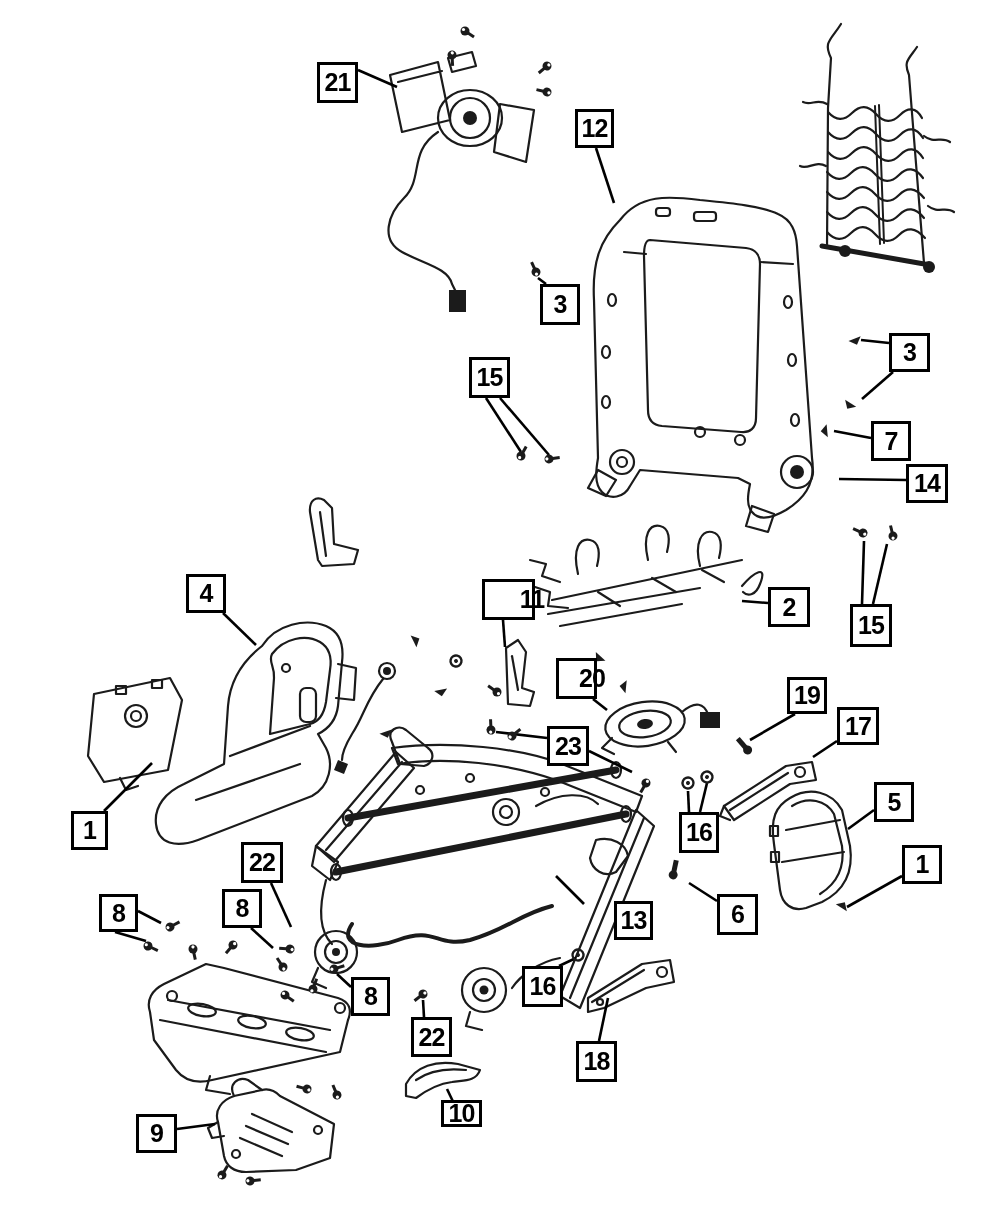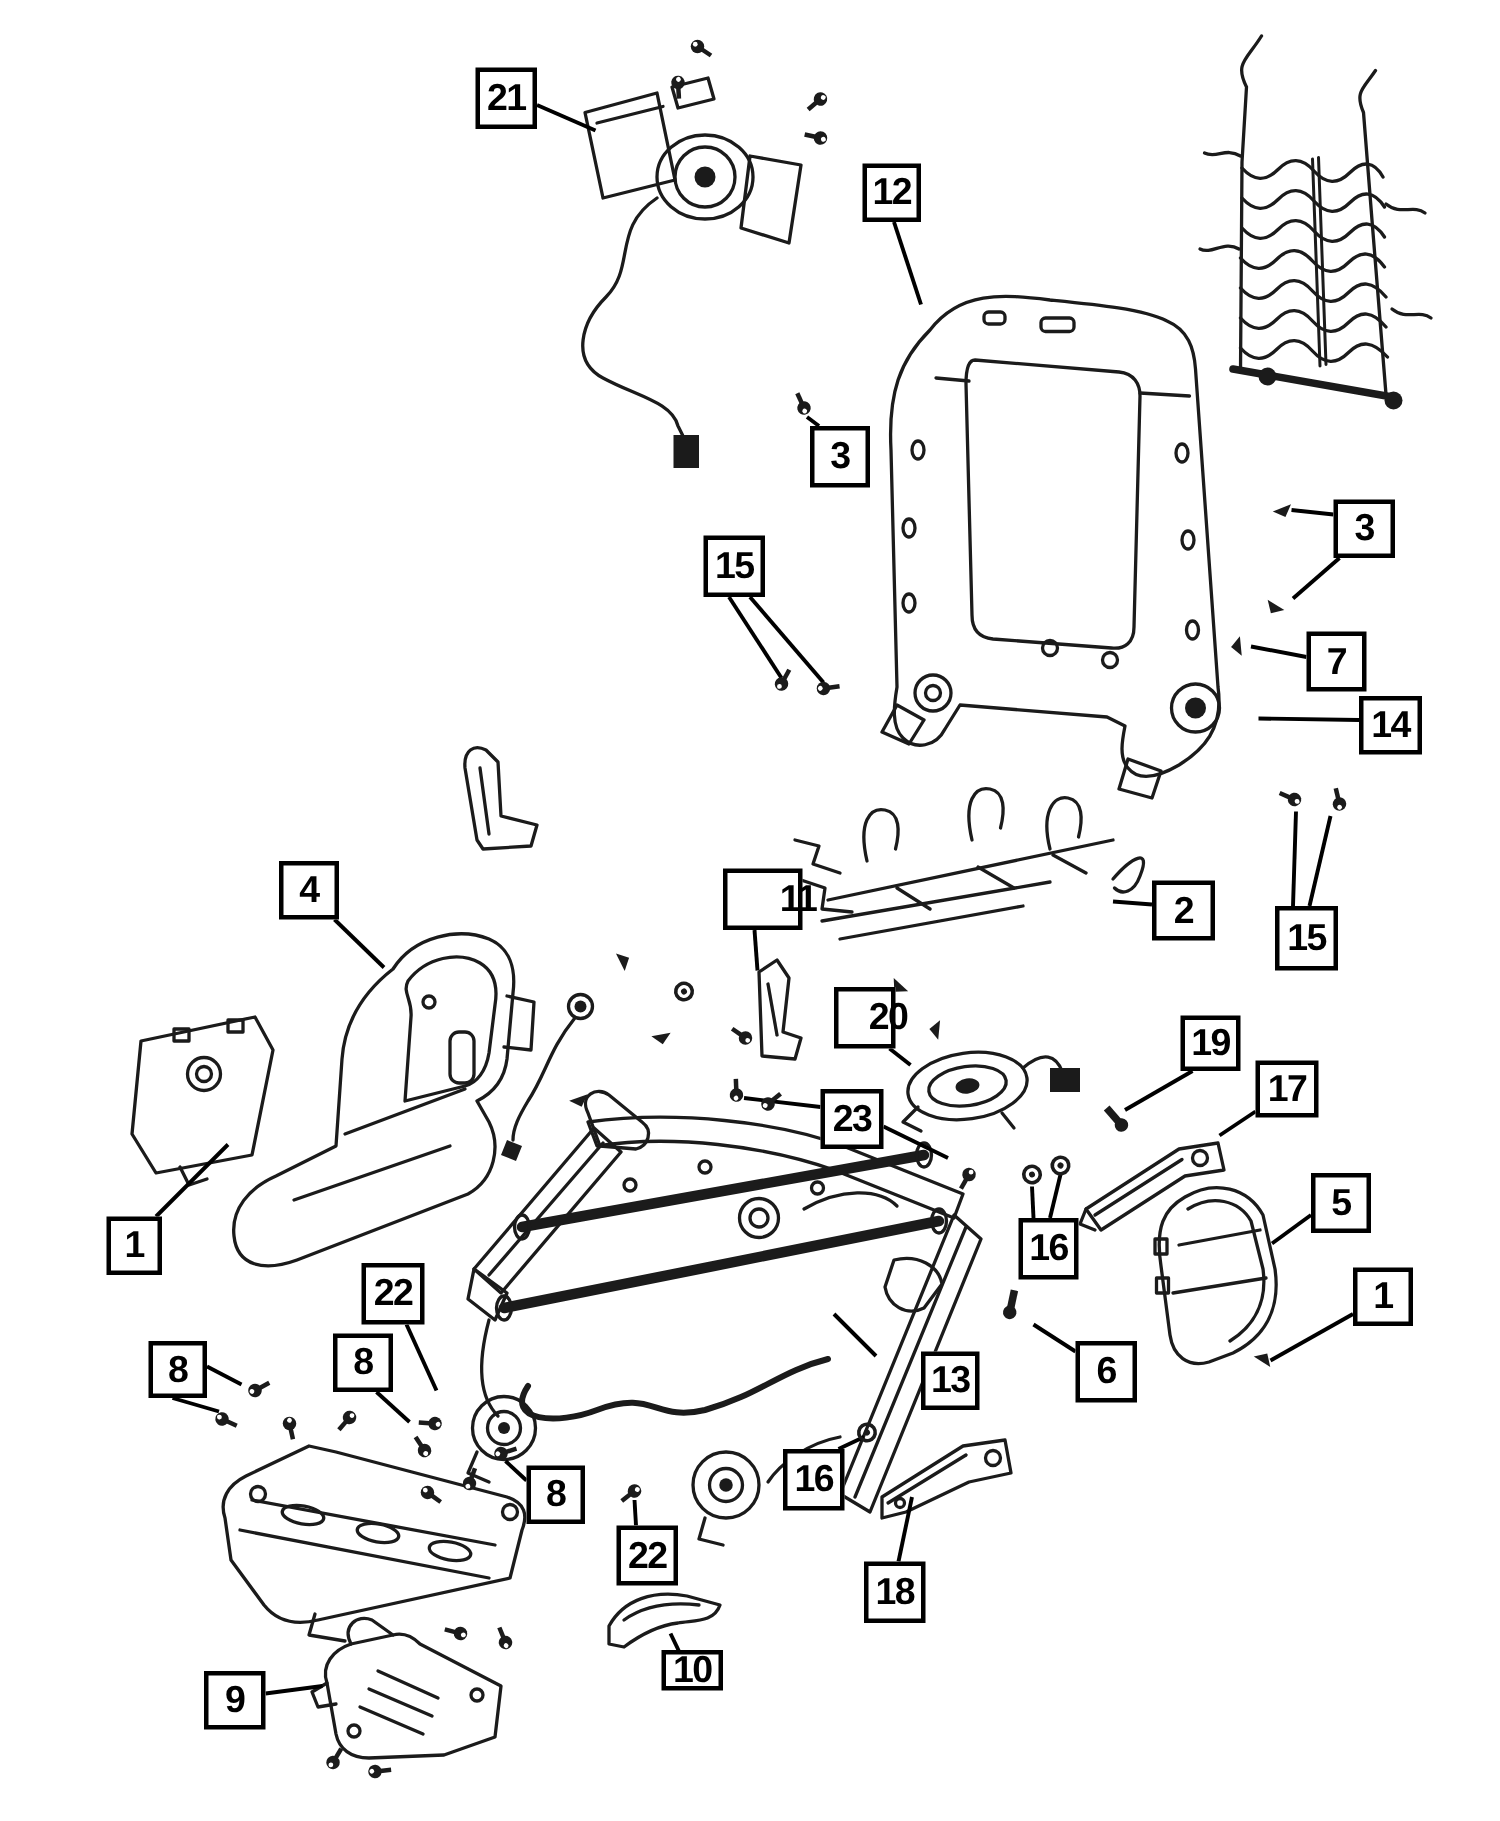--- a/index.html
+++ b/index.html
@@ -431,21 +431,21 @@
           <line x1="3" y1="2" x2="9" y2="6" stroke="#1b1b1b" stroke-width="3"></line>
           <circle cx="-1.5" cy="-1.5" r="1.6" fill="#fff"></circle>
         </g>
         <g transform="translate(385,732) rotate(13)">
           <path d="M-5,3 L6,-4 L4,5 Z" fill="#1b1b1b"></path>
         </g>
       </g>
     </svg>
 
   <div id="callouts">
-      <div class="callout" style="left: 317px; top: 45px; width: 41px; height: 41px;">21</div>
+      <div class="callout" style="left: 317px; top: 62px; width: 41px; height: 41px;">21</div>
       <div class="callout" style="left: 575px; top: 109px; width: 39px; height: 39px;">12</div>
       <div class="callout" style="left: 540px; top: 284px; width: 40px; height: 41px;">3</div>
       <div class="callout" style="left: 469px; top: 357px; width: 41px; height: 41px;">15</div>
       <div class="callout" style="left: 889px; top: 333px; width: 41px; height: 39px;">3</div>
       <div class="callout" style="left: 871px; top: 421px; width: 40px; height: 40px;">7</div>
       <div class="callout" style="left: 906px; top: 464px; width: 42px; height: 39px;">14</div>
       <div class="callout" style="left: 768px; top: 587px; width: 42px; height: 40px;">2</div>
       <div class="callout" style="left: 850px; top: 604px; width: 42px; height: 43px;">15</div>
       <div class="callout" style="left: 186px; top: 574px; width: 40px; height: 39px;">4</div>
       <div class="callout" style="left: 71px; top: 811px; width: 37px; height: 39px;">1</div>

